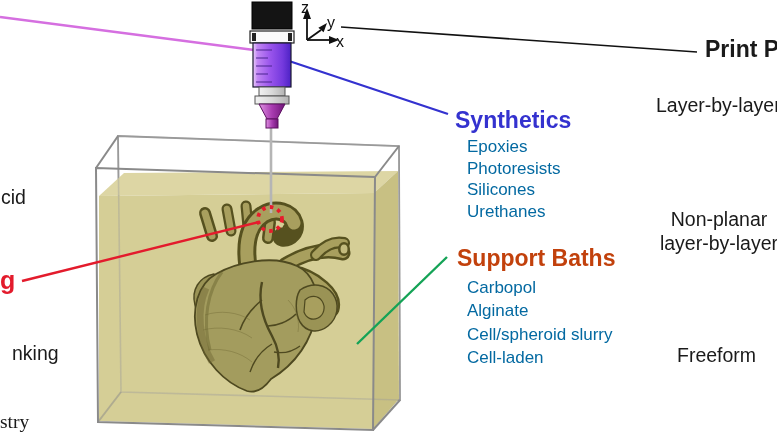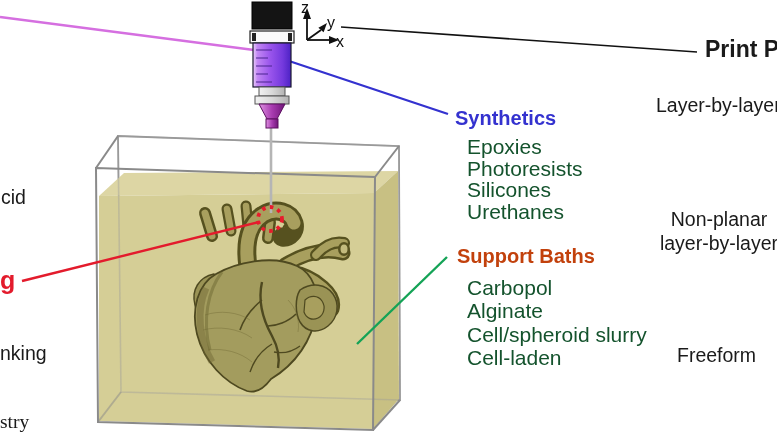--- a/index.html
+++ b/index.html
@@ -1,35 +1,35 @@
 <!DOCTYPE html>
 <html><head>
 <meta charset="utf-8">
 <style>
   html,body{margin:0;padding:0;background:#fff;}
   #frame{position:relative;width:777px;height:437px;overflow:hidden;background:#ffffff;
          font-family:"Liberation Sans", sans-serif;}
   #scene{position:absolute;left:0;top:0;}
   .lbl{position:absolute;color:#1a1a1a;white-space:nowrap;line-height:1.15;}
   .sm{font-size:19.5px;}
-  .heading{font-size:20px;font-weight:bold;}
+  .heading{font-size:23px;font-weight:bold;}
   .blue{color:#3432cf;}
   .green{color:#c2410c;}
   .red{color:#e31b2c;}
-  .list{position:absolute;color:#14532d;font-size:21px;}
+  .list{position:absolute;color:#0369a1;font-size:17px;}
   .list div{white-space:nowrap;}
   #synthetics-list{left:467px;top:136px;line-height:21.7px;}
   #support-list{left:467px;top:276px;line-height:23.4px;}
   #print-p{left:705px;top:36px;font-size:23px;font-weight:bold;}
   #layer{left:656px;top:94px;}
   #nonplanar{left:648px;top:208px;width:142px;text-align:center;line-height:23.5px;font-size:19.5px;color:#1a1a1a;position:absolute;}
   #freeform{left:677px;top:344px;}
   #lbl-cid{left:1px;top:186px;}
   #lbl-g{left:0px;top:266px;font-size:25px;font-weight:bold;}
-  #lbl-nking{left:0px;top:342px;}
+  #lbl-nking{left:12px;top:342px;}
   #lbl-stry{left:0px;top:411px;font-family:Liberation Serif, serif;}
   #synth-head{left:455px;top:107px;}
   #support-head{left:457px;top:245px;}
   svg text{font-family:"Liberation Sans", sans-serif;font-size:16px;fill:#111;}
 </style>
 </head>
 <body>
 
 <div id="frame">
 

